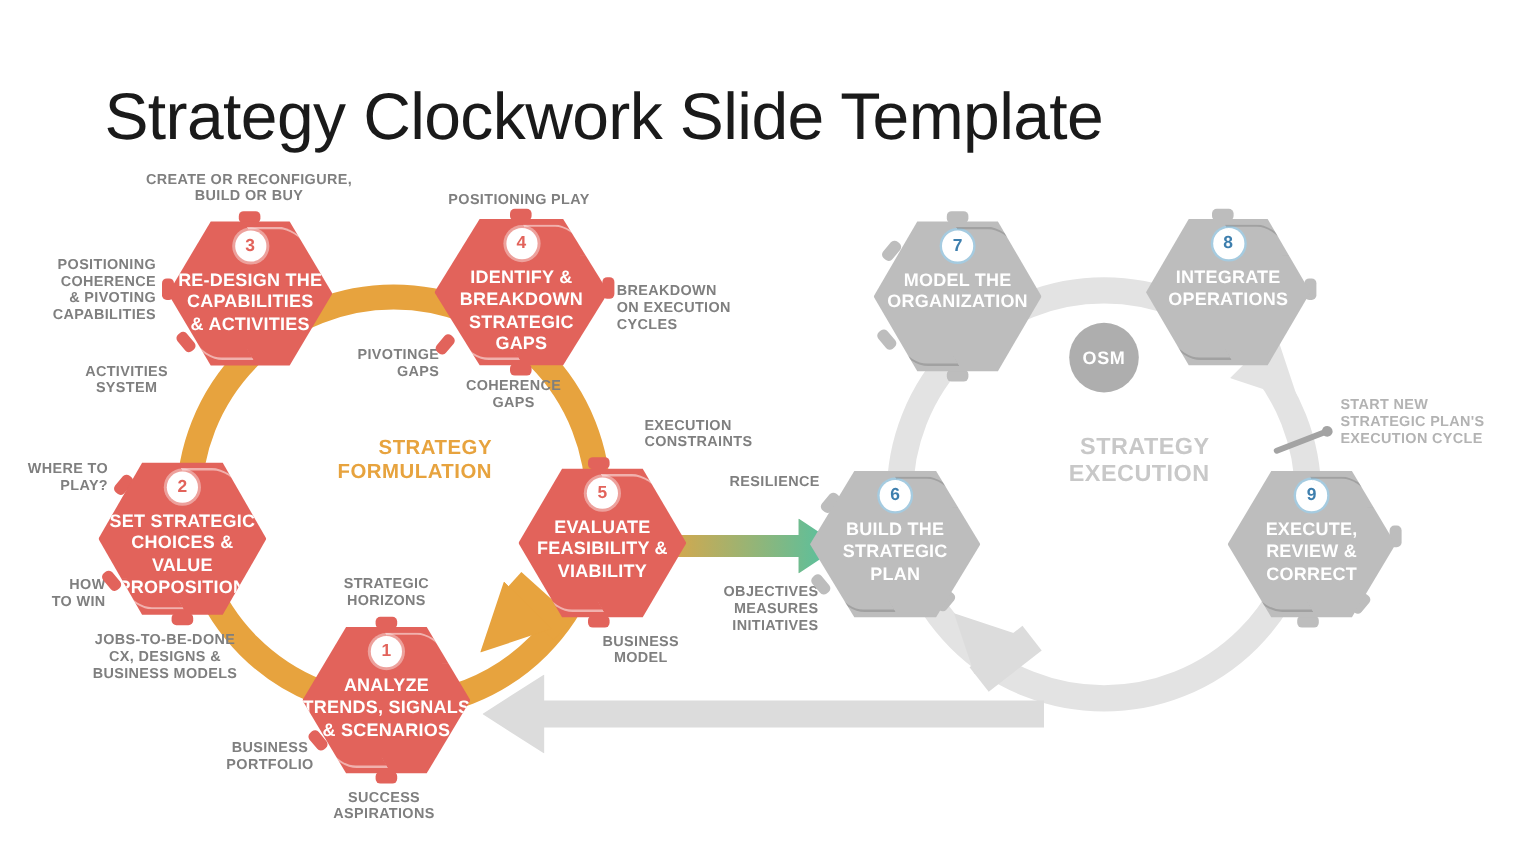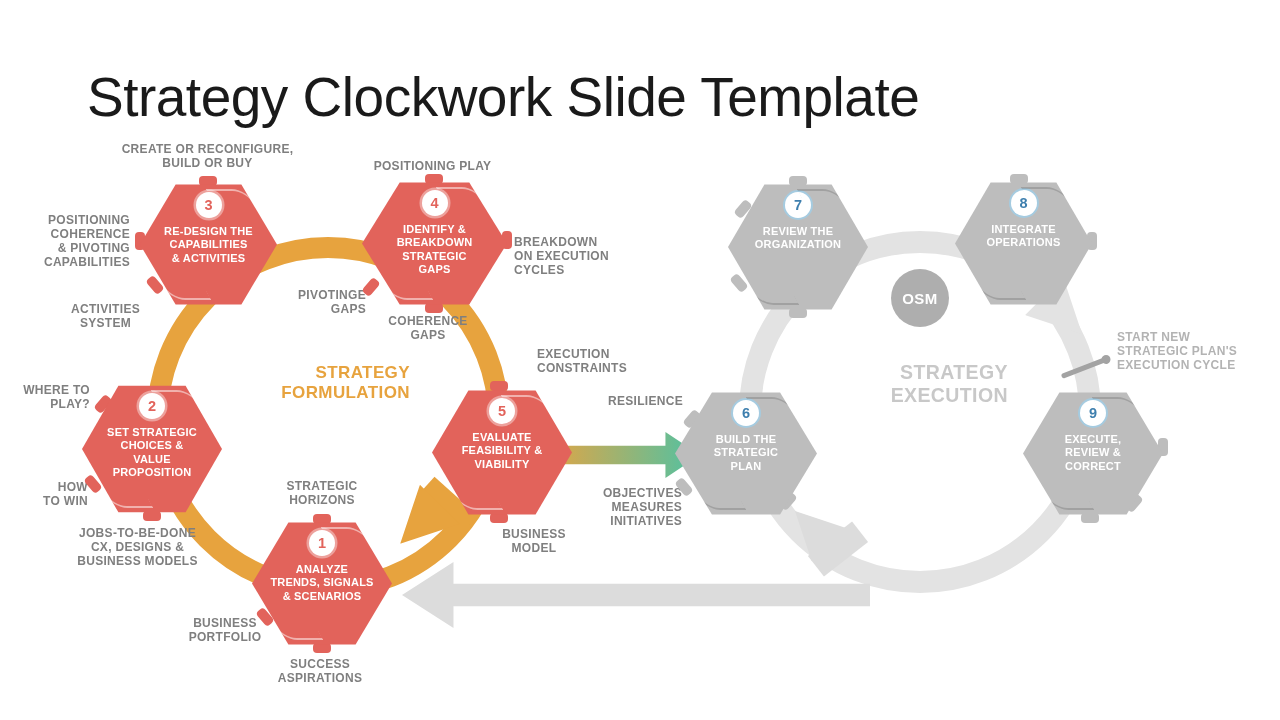--- a/index.html
+++ b/index.html
@@ -28,21 +28,21 @@
   }
   .formulation .hex-body { background:var(--red); }
   .execution   .hex-body { background:var(--hex-gray); }
   .badge {
     width:26px; height:26px; border-radius:50%; background:#fff; flex:0 0 auto;
     font-weight:bold; font-size:14.5px; display:flex; align-items:center; justify-content:center;
   }
   .formulation .badge { color:var(--red);  box-shadow:0 0 0 2.5px rgba(255,255,255,.4); }
   .execution   .badge { color:var(--blue); box-shadow:0 0 0 2px #A5CBE0; }
   .hex-label {
-    margin-top:7px; color:#fff; font-weight:bold; font-size:11px;
+    margin-top:7px; color:#fff; font-weight:bold; font-size:15px;
     line-height:1.22; text-align:center; white-space:pre-line; letter-spacing:.2px;
   }
   .arc { position:absolute; pointer-events:none; }
   .arc.tr { top:7px;  right:22px; width:40px; height:24px; border-top:2.5px solid; border-right:2.5px solid; border-top-right-radius:16px; transform:skewX(30deg); }
   .arc.bl { bottom:7px; left:22px; width:40px; height:24px; border-bottom:2.5px solid; border-left:2.5px solid; border-bottom-left-radius:16px; transform:skewX(30deg); }
   .formulation .arc { border-color:rgba(255,255,255,.5); }
   .execution   .arc { border-color:rgba(110,110,110,.35); }
 
   .callout {
     position:absolute; z-index:2; font-weight:bold; font-size:12px;
@@ -208,21 +208,21 @@
     </div>
     <div class="hex execution" style="left: 728px; top: 182px; width: 140px; height: 130px;">
       <i class="nub" style="left: 61px; top: -6px; transform: rotate(0deg);"></i>
       <i class="nub" style="left: 6px; top: 22px; transform: rotate(-50deg);"></i>
       <i class="nub" style="left: 2px; top: 96px; transform: rotate(50deg);"></i>
       <i class="nub" style="left: 61px; top: 126px; transform: rotate(0deg);"></i>
       <div class="hex-body">
         <span class="arc tr"></span>
         <span class="arc bl"></span>
         <span class="badge">7</span>
-        <span class="hex-label">REVIEW THE
+        <span class="hex-label">MODEL THE
 ORGANIZATION</span>
       </div>
     </div>
     <div class="hex execution" style="left: 955px; top: 180px; width: 137px; height: 127px;">
       <i class="nub" style="left: 55px; top: -6px; transform: rotate(0deg);"></i>
       <i class="nub" style="left: 128px; top: 56px; transform: rotate(90deg);"></i>
       <div class="hex-body">
         <span class="arc tr"></span>
         <span class="arc bl"></span>
         <span class="badge">8</span>

